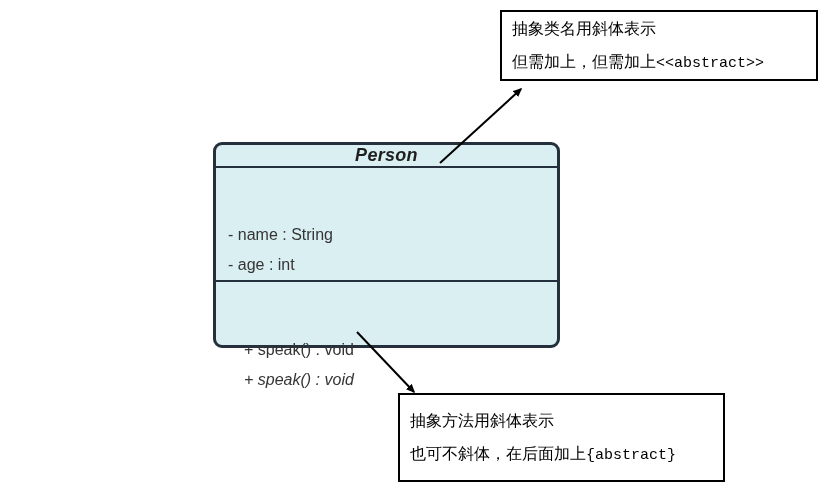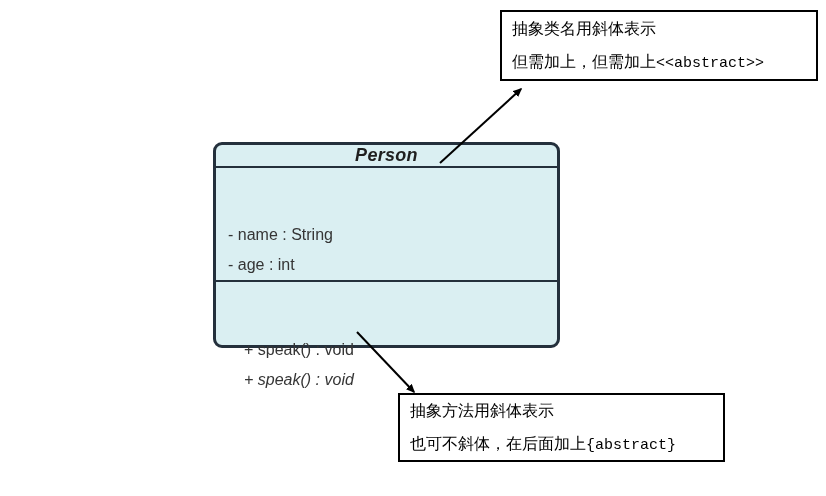--- a/index.html
+++ b/index.html
@@ -81,21 +81,21 @@
   .note-top {
     left: 500px;
     top: 10px;
     width: 318px;
     height: 71px;
   }
   .note-bottom {
     left: 398px;
     top: 393px;
     width: 327px;
-    height: 69px;
+    height: 89px;
   }
   .note-line {
     line-height: 33px;
     white-space: nowrap;
   }
   .note .code {
     font-family: Liberation Mono, monospace;
     font-size: 15px;
   }
 

